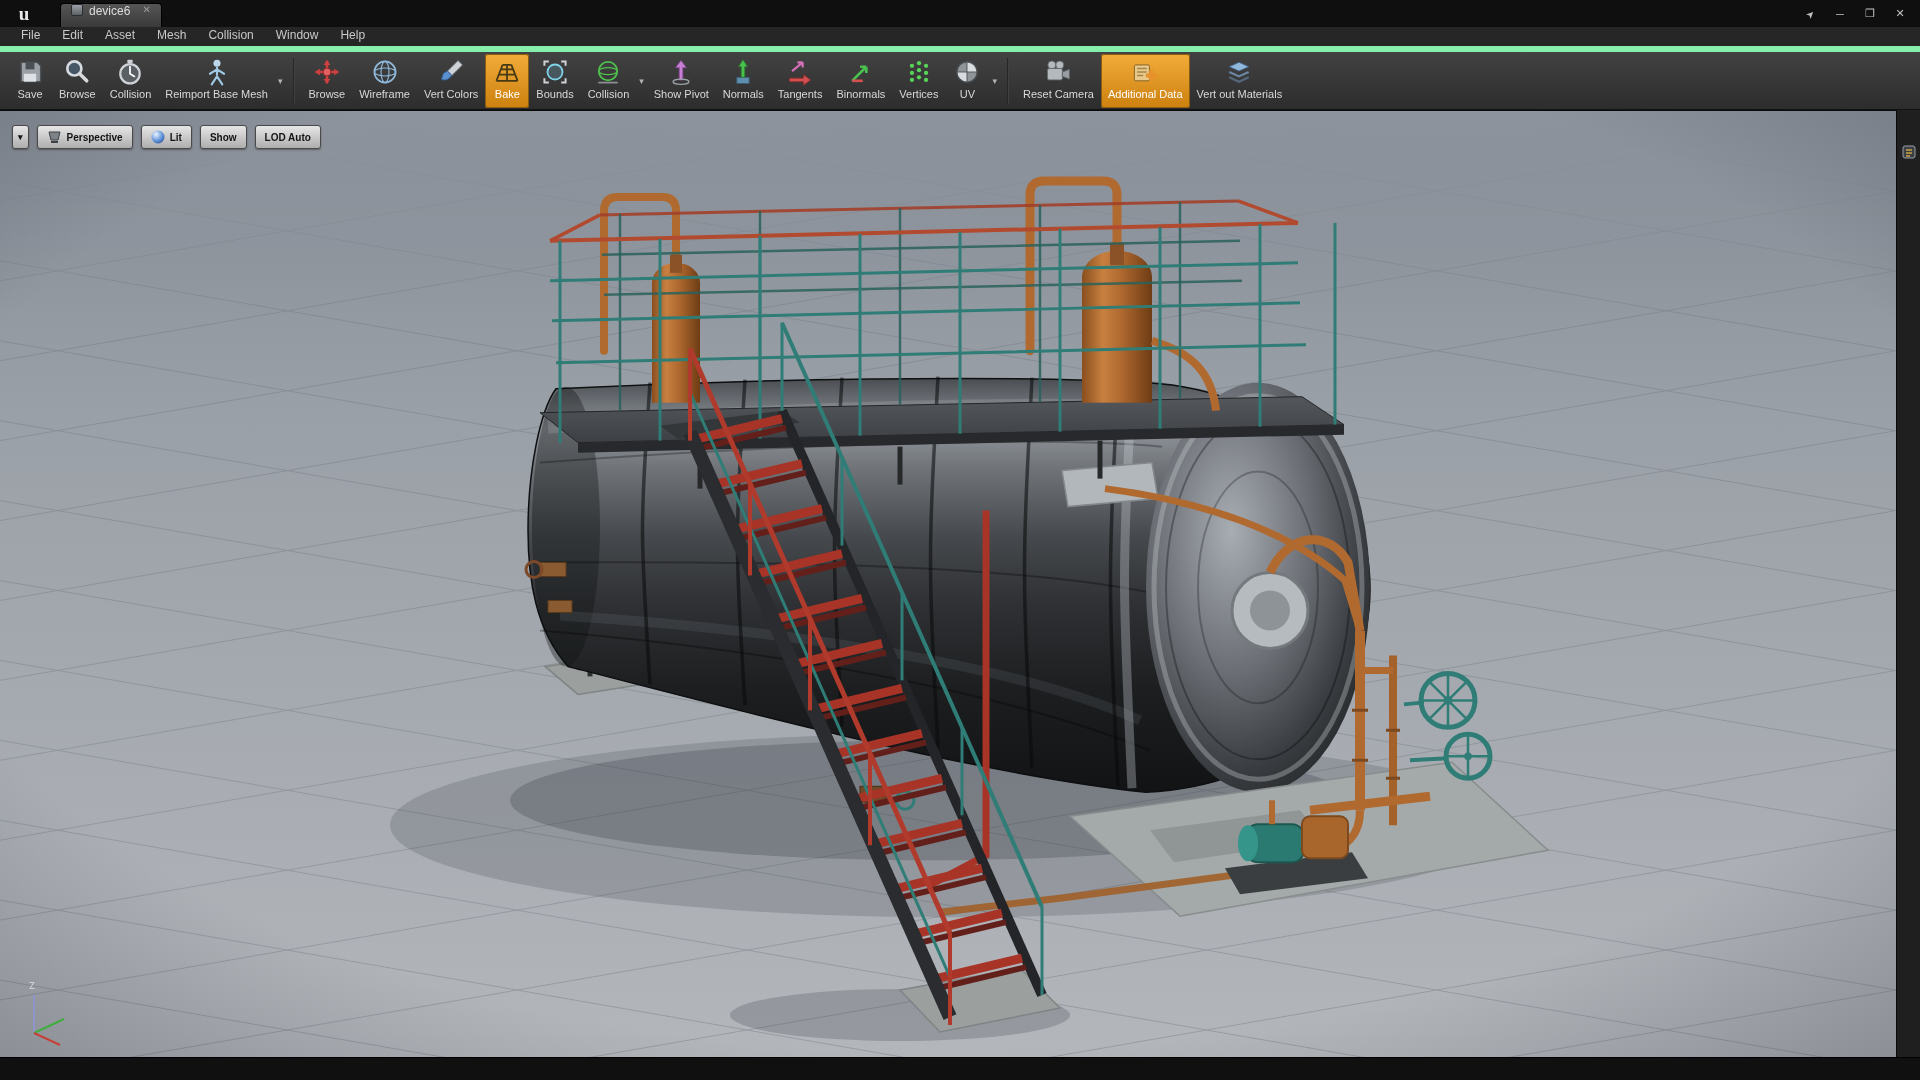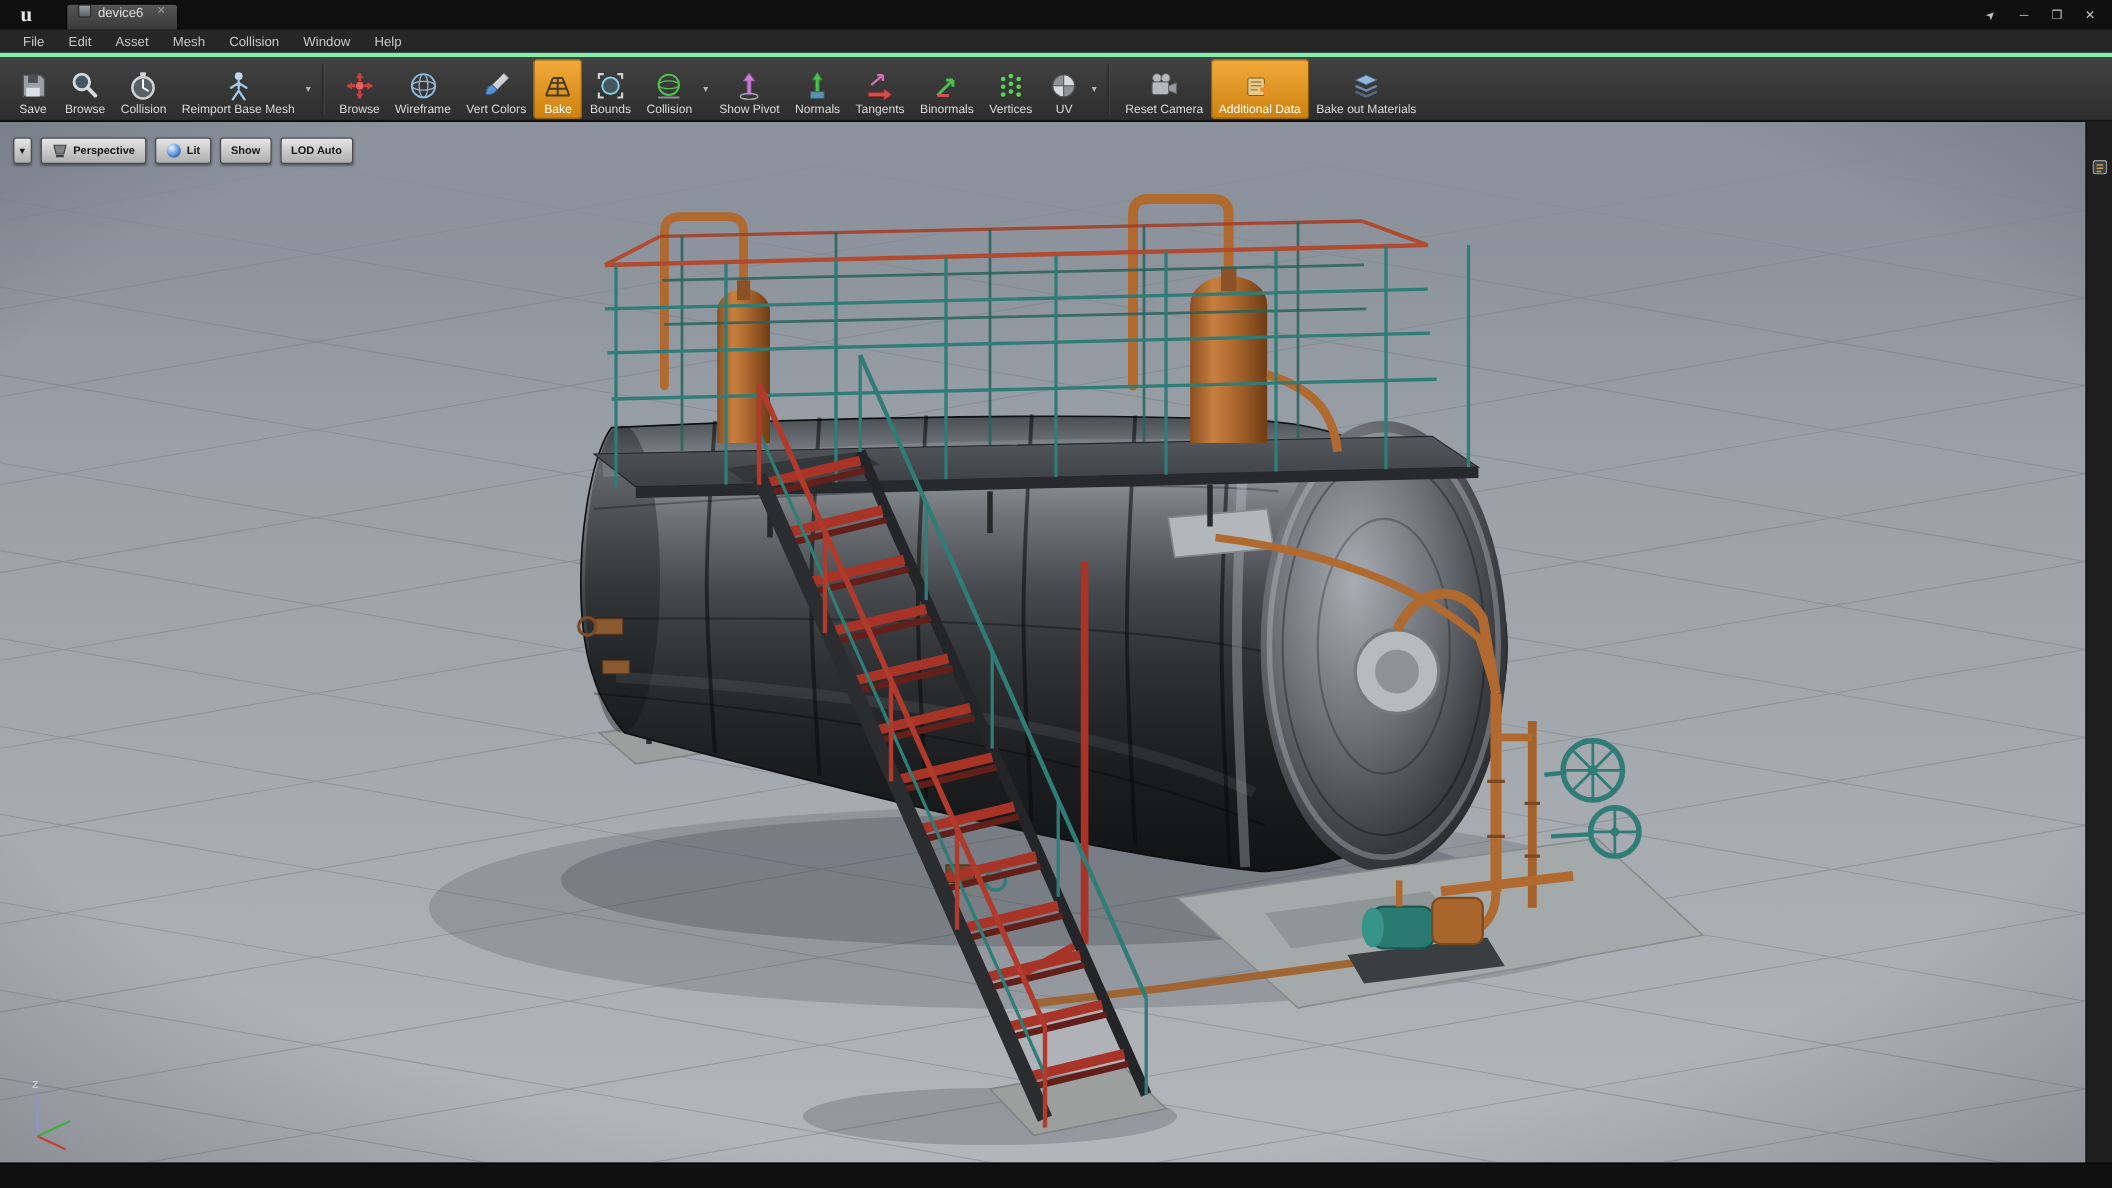--- a/index.html
+++ b/index.html
@@ -22,29 +22,29 @@
   .tab-icon { width:12px; height:12px; background:linear-gradient(#9aa0a6,#5c6166);
               border:1px solid #2a2d30; border-radius:2px; }
   .tab-close { color:#9a9a9a; font-size:10px; margin-left:6px; }
   .win-controls { margin-left:auto; display:flex; align-items:center; gap:6px;
                   padding-right:8px; height:27px; }
   .win-btn { width:24px; height:20px; display:flex; align-items:center; justify-content:center;
              color:#c0c0c0; font-size:11px; }
 
   
   .menubar { position:absolute; top:27px; left:0; width:1920px; height:25px;
-             background:#262626; border-bottom:4px solid #86efac;
-             display:flex; align-items:flex-start; padding-left:10px; }
+             background:#262626; border-bottom:6px solid #86efac;
+             display:flex; align-items:flex-end; padding-left:10px; }
   .menu-item { color:#c9c9c9; font-size:12px; padding:4px 11px; }
 
   
   .toolbar { position:absolute; top:52px; left:0; width:1920px; height:58px;
              background:linear-gradient(#424242,#2d2d2d); border-bottom:1px solid #121212;
              display:flex; align-items:center; padding:0 8px; }
-  .tb-btn { display:flex; flex-direction:column; align-items:center; justify-content:flex-end;
+  .tb-btn { display:flex; flex-direction:column; align-items:center; justify-content:flex-start;
             gap:1px; padding:3px 7px 2px; height:54px; border-radius:3px;
             color:#d8d8d8; font-size:11px; white-space:nowrap; }
   .tb-btn.active { background:linear-gradient(#f2ab39,#cd810f);
                    box-shadow:inset 0 0 0 1px #8a5c10; color:#ffffff; }
   .tb-icon { width:30px; height:30px; display:block; }
   .tb-caret { color:#b5b5b5; font-size:9px; padding:0 3px; align-self:center; }
   .tb-sep { width:2px; height:46px; margin:0 7px;
             background:linear-gradient(90deg,#191919,#4e4e4e); }
 
   
@@ -271,21 +271,21 @@
         </svg>
       <span>Additional Data</span>
     </div>
 
     <div class="tb-btn">
       <svg class="tb-icon" viewBox="0 0 34 34">
           <path d="M6 11l11-5 11 5-11 5z" fill="#8fb8da" stroke="#46648a"></path>
           <path d="M6 17l11 5 11-5" fill="none" stroke="#6d87a6" stroke-width="2.5"></path>
           <path d="M6 23l11 5 11-5" fill="none" stroke="#55687e" stroke-width="2.5"></path>
         </svg>
-      <span>Bake out Materials</span>
+      <span>Vert out Materials</span>
     </div>
 
   </div>
 
   <div class="viewport">
 
     <svg class="scene" viewBox="0 0 1896 947" preserveAspectRatio="none">
       <defs>
         <linearGradient id="bgG" x1="0" y1="0" x2="0" y2="1">
           <stop offset="0" stop-color="#878d96"></stop>

